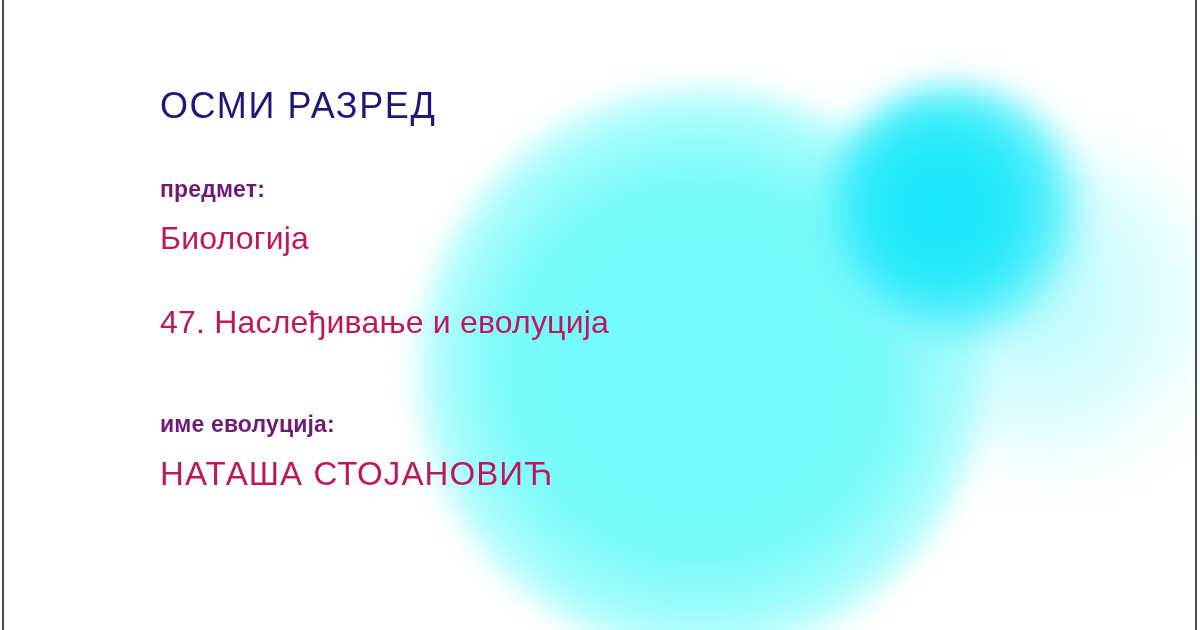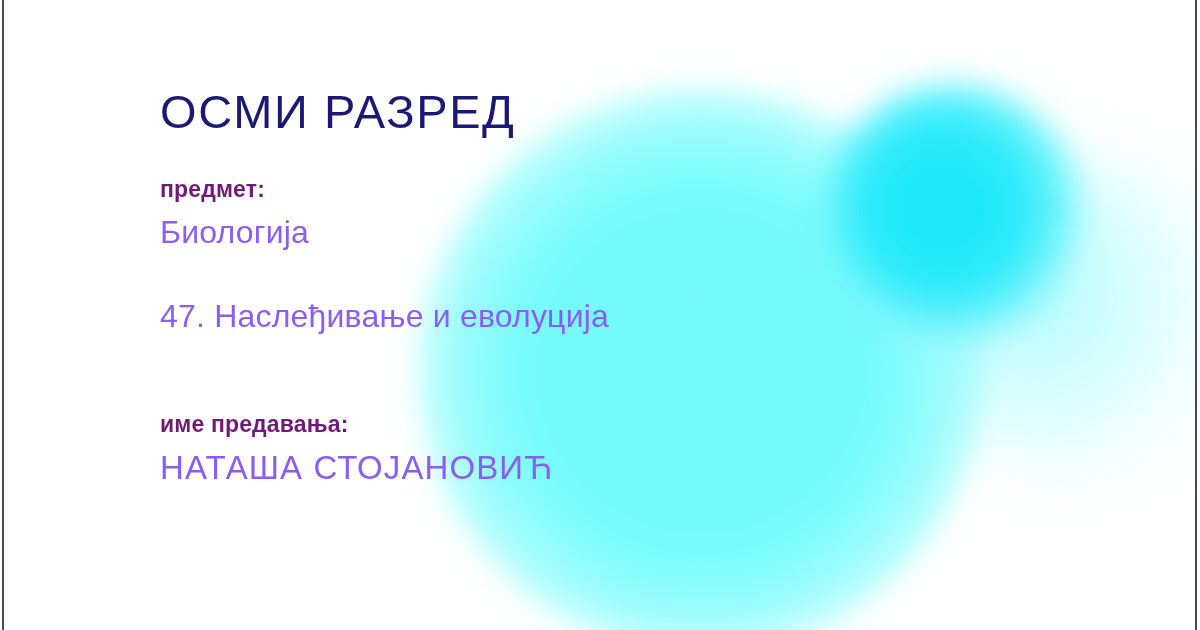--- a/index.html
+++ b/index.html
@@ -99,21 +99,21 @@
     z-index: 4;
     width: 900px;
     color: #201a80;
   }
 
   .deck-title {
     position: absolute;
     top: 88px;
     left: 0;
     margin: 0;
-    font-size: 47px;
+    font-size: 36px;
     font-weight: 400;
     letter-spacing: 1.6px;
     line-height: 1;
     white-space: nowrap;
     color: #1c1876;
   }
 
   .field {
     position: absolute;
     left: 0;
@@ -127,26 +127,26 @@
     font-size: 23px;
     font-weight: 700;
     letter-spacing: 0.15px;
     line-height: 1.25;
     color: #701a75;
     white-space: nowrap;
   }
 
   .field-value {
     display: block;
-    margin-top: 10px;
+    margin-top: 16px;
     font-size: 32px;
     font-weight: 400;
     letter-spacing: 0.2px;
     line-height: 1.18;
-    color: #8b5cf6;
+    color: #be185d;
     white-space: nowrap;
   }
 
   .field-value.upper {
     font-size: 33px;
     letter-spacing: 1.1px;
   }
 </style>
 </head>
 <body>
@@ -169,18 +169,18 @@
     <div class="field field-subject">
       <span class="field-label">предмет:</span>
       <span class="field-value">Биологија</span>
     </div>
 
     <div class="field field-lecture">
       <span class="field-value">47. Наслеђивање и еволуција</span>
     </div>
 
     <div class="field field-teacher">
-      <span class="field-label">име предавања:</span>
+      <span class="field-label">име еволуција:</span>
       <span class="field-value upper">НАТАША СТОЈАНОВИЋ</span>
     </div>
 
   </div>
 </div>
 
 </body></html>

